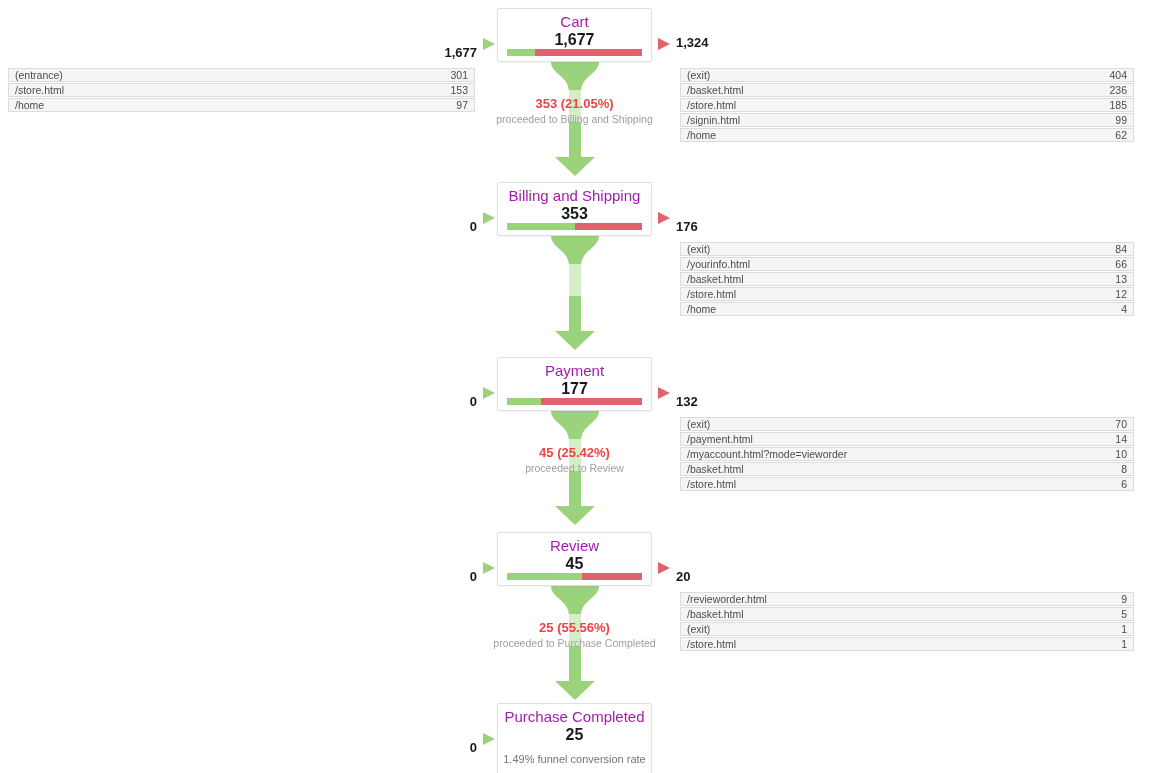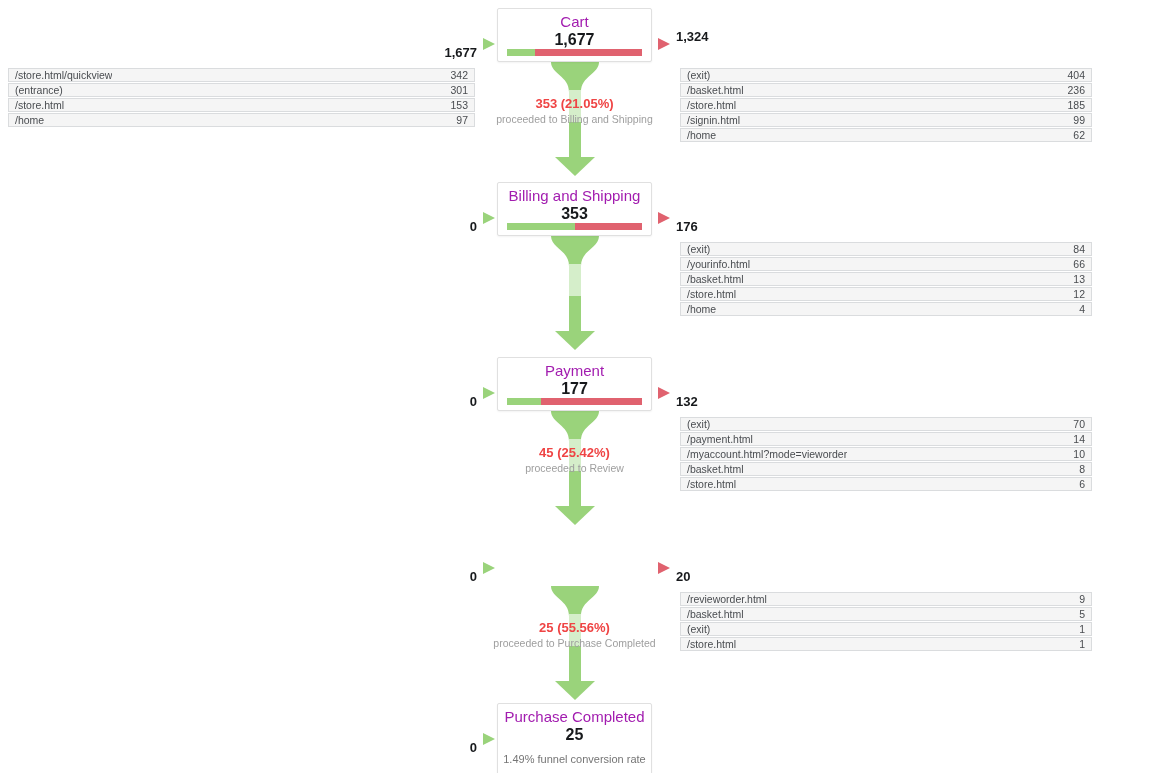--- a/index.html
+++ b/index.html
@@ -22,21 +22,21 @@
   
   .side-num{position:absolute;font-size:13px;font-weight:bold;color:#17191c;line-height:14px;z-index:4;}
   .side-left{left:297px;width:180px;text-align:right;}
   .side-right{left:676px;width:180px;text-align:left;}
   .tri{position:absolute;width:0;height:0;border-top:6.5px solid transparent;border-bottom:6.5px solid transparent;z-index:4;}
   .tri-green{border-left:12px solid #9ad37b;left:483px;}
   .tri-red{border-left:12px solid #e0626f;left:658px;}
   
   .ptable{position:absolute;z-index:2;}
   .ptable-left{left:8px;width:467px;}
-  .ptable-right{left:680px;width:412px;}
+  .ptable-right{left:680px;width:454px;}
   .trow{
     height:14px;margin-bottom:1px;background:#f5f5f5;border:1px solid #dadcde;
     box-sizing:border-box;display:flex;justify-content:space-between;align-items:center;
     padding:0 6px;font-size:10.5px;color:#494c50;line-height:12px;
   }
   .tlabel{white-space:nowrap;overflow:hidden;}
   .tval{white-space:nowrap;}
   
   .connector{position:absolute;left:550px;width:50px;z-index:1;}
   .proceed{position:absolute;left:452px;width:245px;text-align:center;z-index:2;}
@@ -52,27 +52,23 @@
   <div class="tri tri-green" style="top:38px"></div>
   <div class="box" style="top:8px">
     <div class="box-title">Cart</div>
     <div class="box-value">1,677</div>
     <div class="bar">
       <div class="bar-green" style="width: 21.05%;"></div>
       <div class="bar-red"></div>
     </div>
   </div>
   <div class="tri tri-red" style="top:38px"></div>
-  <div class="side-num side-right" style="top:30px">1,324</div>
+  <div class="side-num side-right" style="top:36px">1,324</div>
 
   <div class="ptable ptable-left" style="top:68px">
-    <div class="trow">
-        <span class="tlabel">/store.html/quickview</span>
-        <span class="tval">342</span>
-      </div>
     <div class="trow">
         <span class="tlabel">(entrance)</span>
         <span class="tval">301</span>
       </div>
     <div class="trow">
         <span class="tlabel">/store.html</span>
         <span class="tval">153</span>
       </div>
     <div class="trow">
         <span class="tlabel">/home</span>
@@ -199,20 +195,28 @@
     <rect x="19" y="60" width="12" height="36" fill="#9ad37b"></rect>
     <polygon points="5,95 45,95 25,114" fill="#9ad37b"></polygon>
   </svg>
   <div class="proceed" style="top:446px">
     <div class="p-value">45 (25.42%)</div>
     <div class="p-sub">proceeded to Review</div>
   </div>
 
   <div class="side-num side-left" style="top:570px">0</div>
   <div class="tri tri-green" style="top:562px"></div>
+  <div class="box" style="top:532px">
+    <div class="box-title">Review</div>
+    <div class="box-value">45</div>
+    <div class="bar">
+      <div class="bar-green" style="width: 55.56%;"></div>
+      <div class="bar-red"></div>
+    </div>
+  </div>
   <div class="tri tri-red" style="top:562px"></div>
   <div class="side-num side-right" style="top:570px">20</div>
 
   <div class="ptable ptable-right" style="top:592px">
     <div class="trow">
         <span class="tlabel">/revieworder.html</span>
         <span class="tval">9</span>
       </div>
     <div class="trow">
         <span class="tlabel">/basket.html</span>

